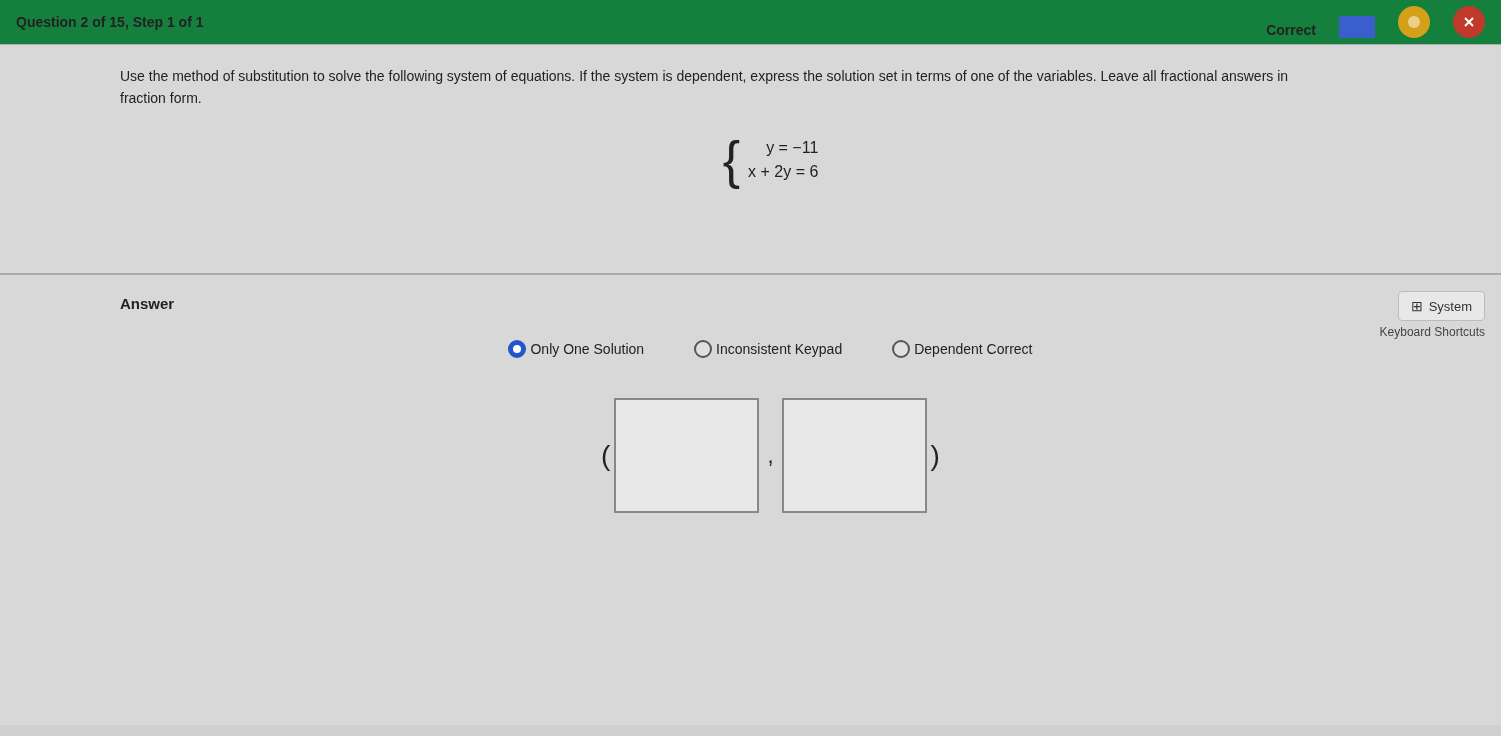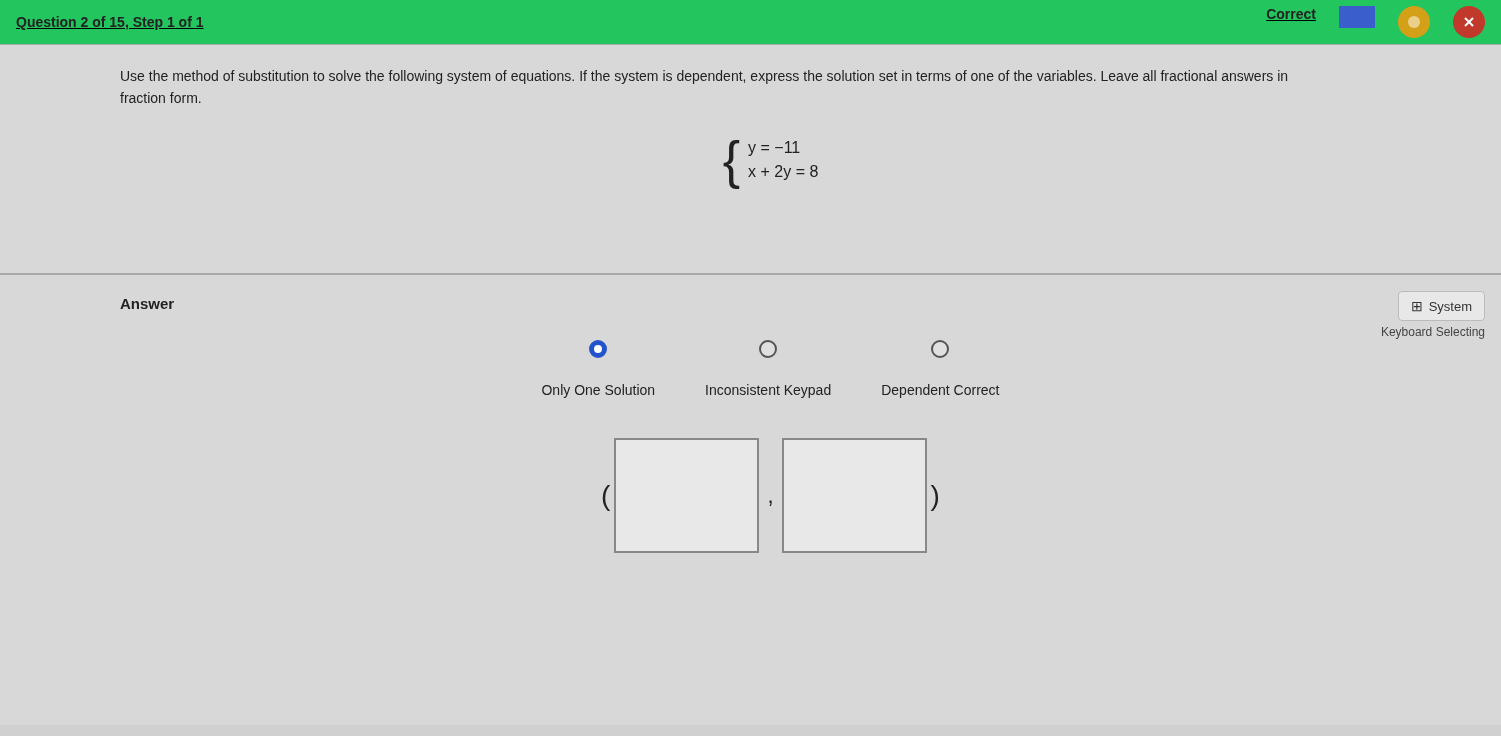--- a/index.html
+++ b/index.html
@@ -21,34 +21,33 @@
       min-height: 736px;
       background-color: #d0d0d0;
       position: relative;
     }
 
     .question-header {
       display: flex;
       justify-content: space-between;
       align-items: center;
       padding: 6px 16px;
-      background-color: #22c55e;
+      background-color: #15803d;
       border-bottom: 1px solid #aaa;
-      text-decoration: underline;
     }
 
     .question-header-left {
       font-size: 14px;
       font-weight: bold;
       color: #222;
     }
 
     .question-header-right {
       display: flex;
-      align-items: flex-start;
+      align-items: flex-end;
       gap: 23px;
     }
 
     .correct-badge {
       font-size: 14px;
       font-weight: bold;
       color: #222;
     }
 
     .blue-rect {
@@ -115,20 +114,21 @@
       flex-direction: column;
       gap: 6px;
     }
 
     .equation-row {
       font-size: 16px;
       color: #222;
       display: flex;
       align-items: center;
       gap: 4px;
+      justify-content: flex-end;
     }
 
     .answer-section {
       background-color: #d8d8d8;
       padding: 20px 80px 30px 120px;
       min-height: 450px;
       position: relative;
     }
 
     .answer-label {
@@ -179,23 +179,22 @@
     .radio-options {
       display: flex;
       justify-content: center;
       gap: 50px;
       margin-bottom: 40px;
     }
 
     .radio-option {
       display: flex;
       align-items: center;
-      gap: 24px;
+      gap: 4px;
       cursor: pointer;
-      flex-direction: column;
     }
 
     .radio-circle {
       width: 18px;
       height: 18px;
       border-radius: 50%;
       border: 2px solid #555;
       display: flex;
       align-items: center;
       justify-content: center;
@@ -280,34 +279,34 @@
   <div class="content-area">
     <p class="problem-text">Use the method of substitution to solve the following system of equations. If the system is dependent, express the solution set in terms of one of the variables. Leave all fractional answers in fraction form.</p>
 
     <div class="equation-system">
       <span class="brace">{</span>
       <div class="equations">
         <div class="equation-row">
           <span>y = −11</span>
         </div>
         <div class="equation-row">
-          <span>x + 2y =   8</span>
+          <span>x + 2y =   6</span>
         </div>
       </div>
     </div>
   </div>
 
   <div class="answer-section">
 
     <div class="keypad-area">
       <button class="keypad-btn">
         <span class="keypad-icon">⊞</span>
         <span>System</span>
       </button>
-      <span class="keyboard-shortcuts-text">Keyboard Selecting</span>
+      <span class="keyboard-shortcuts-text">Keyboard Shortcuts</span>
     </div>
 
     <div class="answer-label">Answer</div>
 
 
     <div class="radio-options">
 
       <label class="radio-option">
         <div class="radio-circle selected">
         </div>

